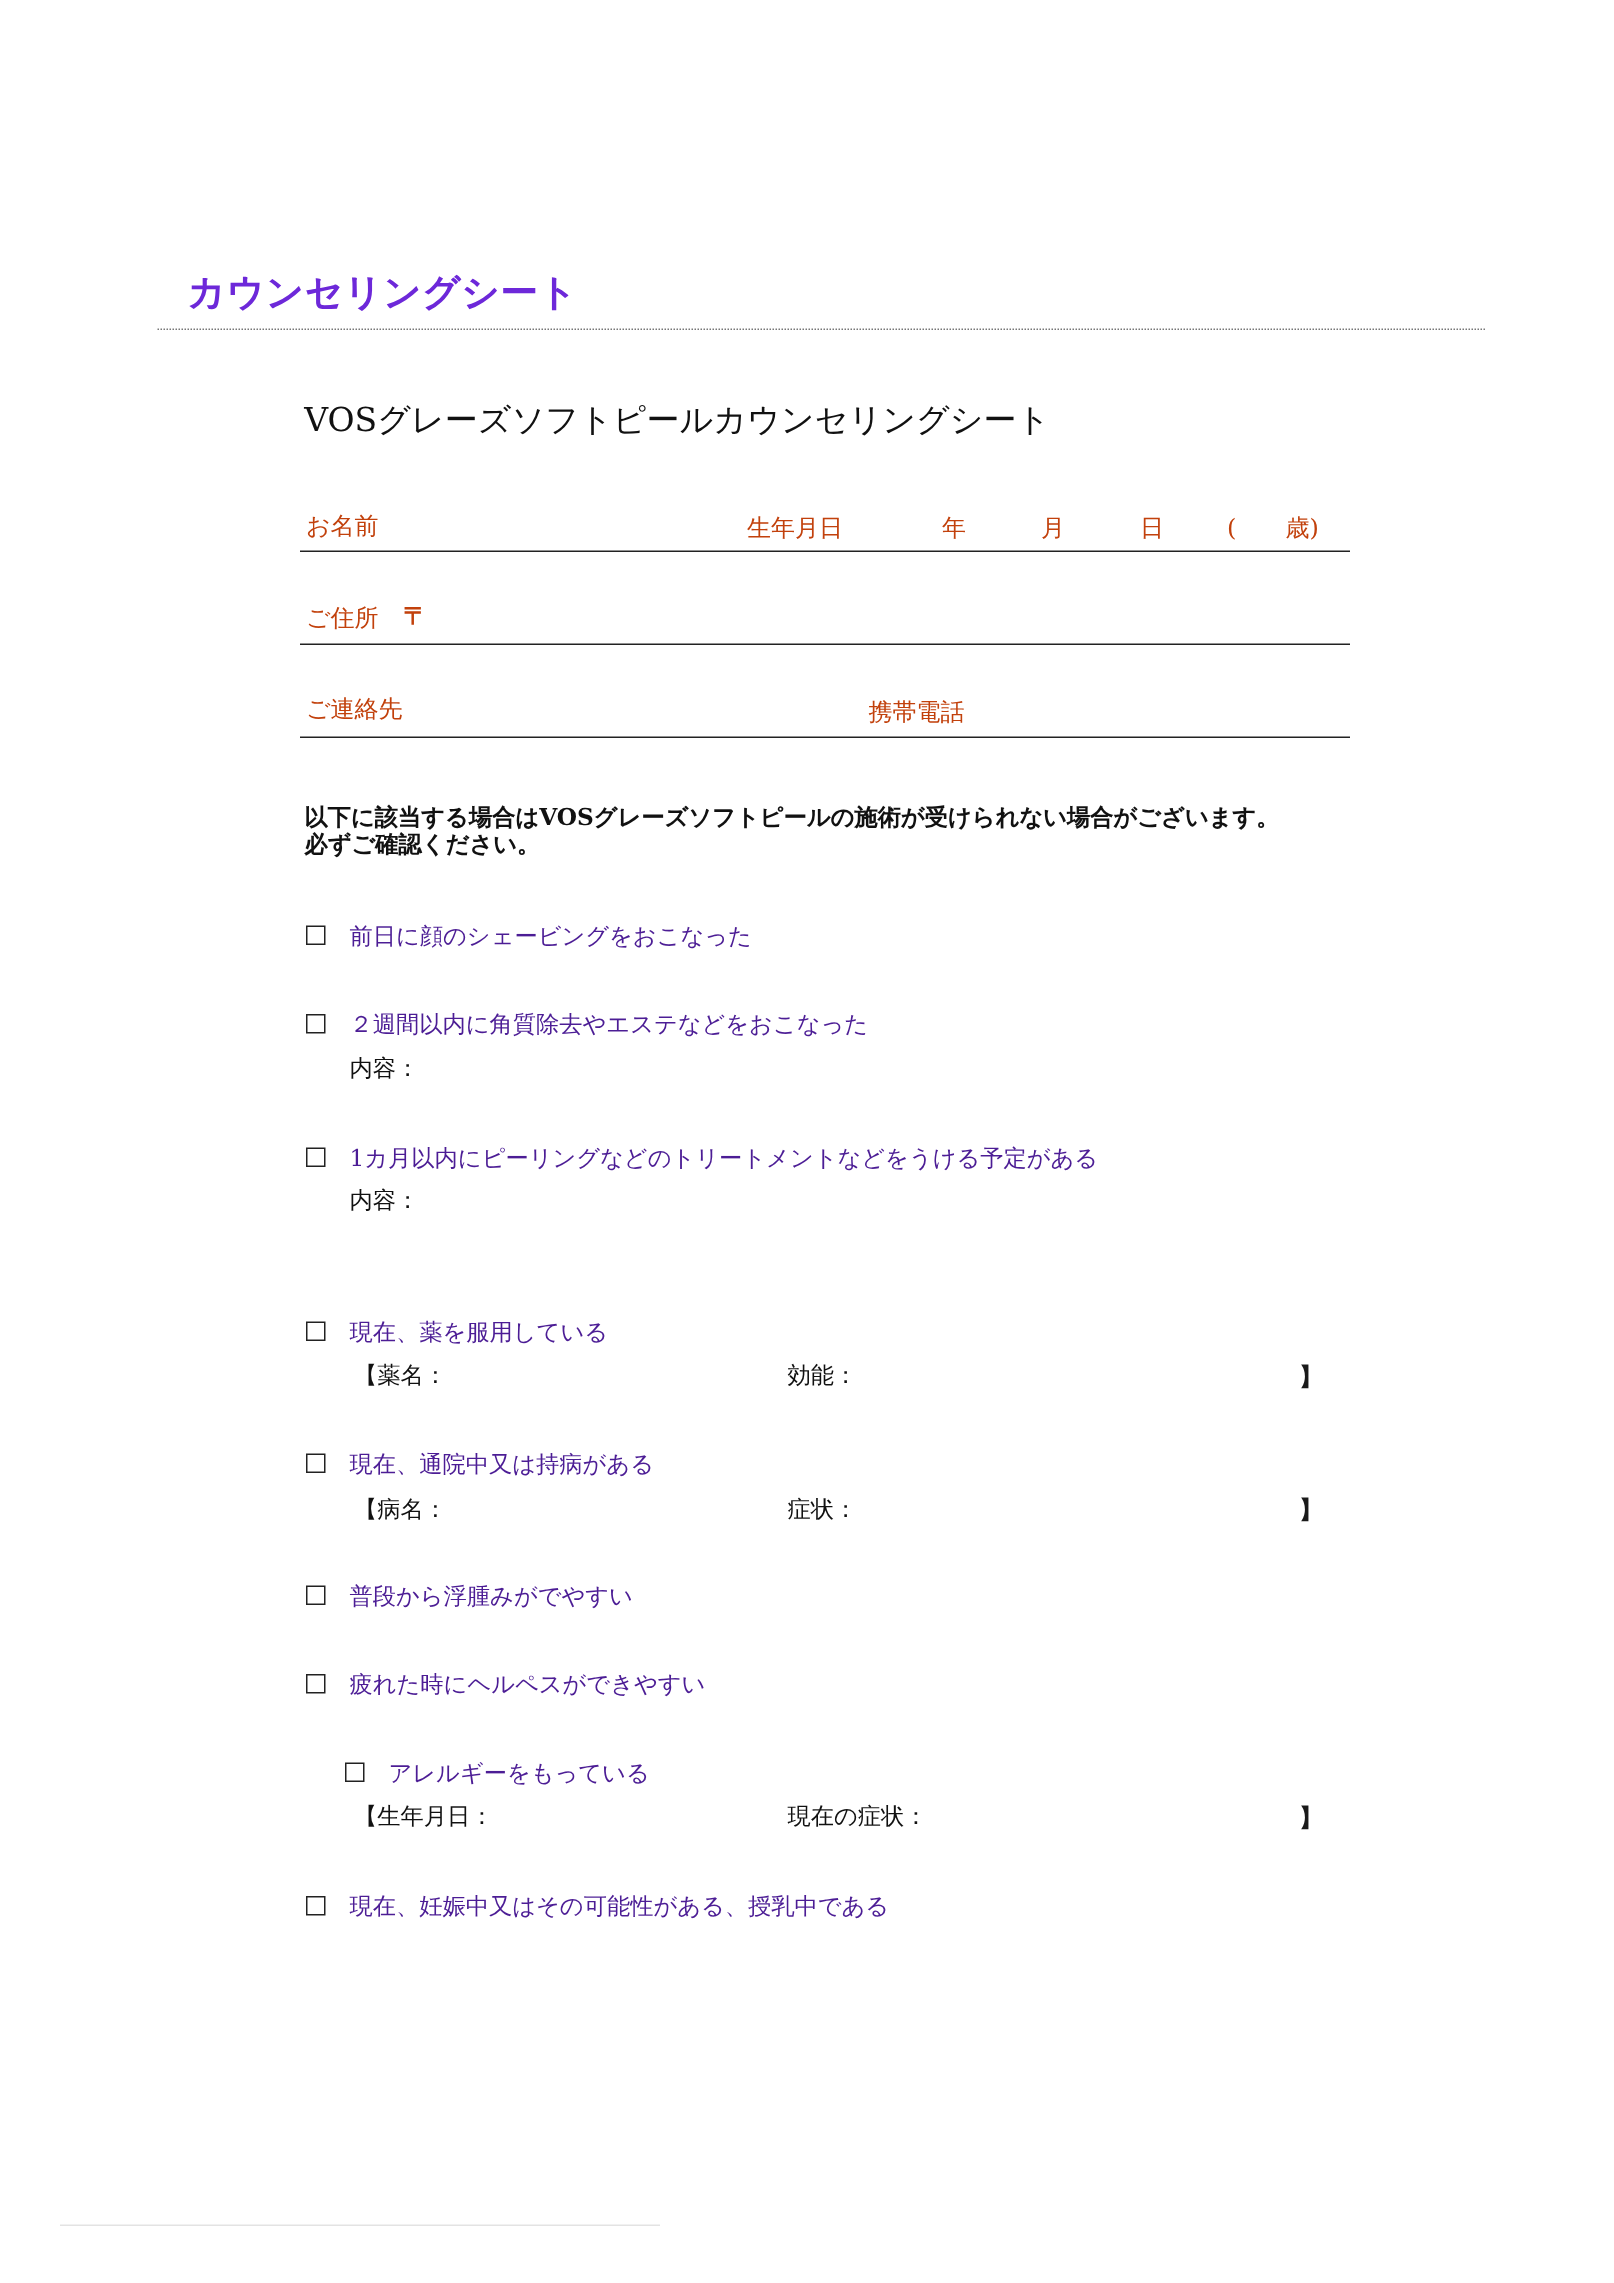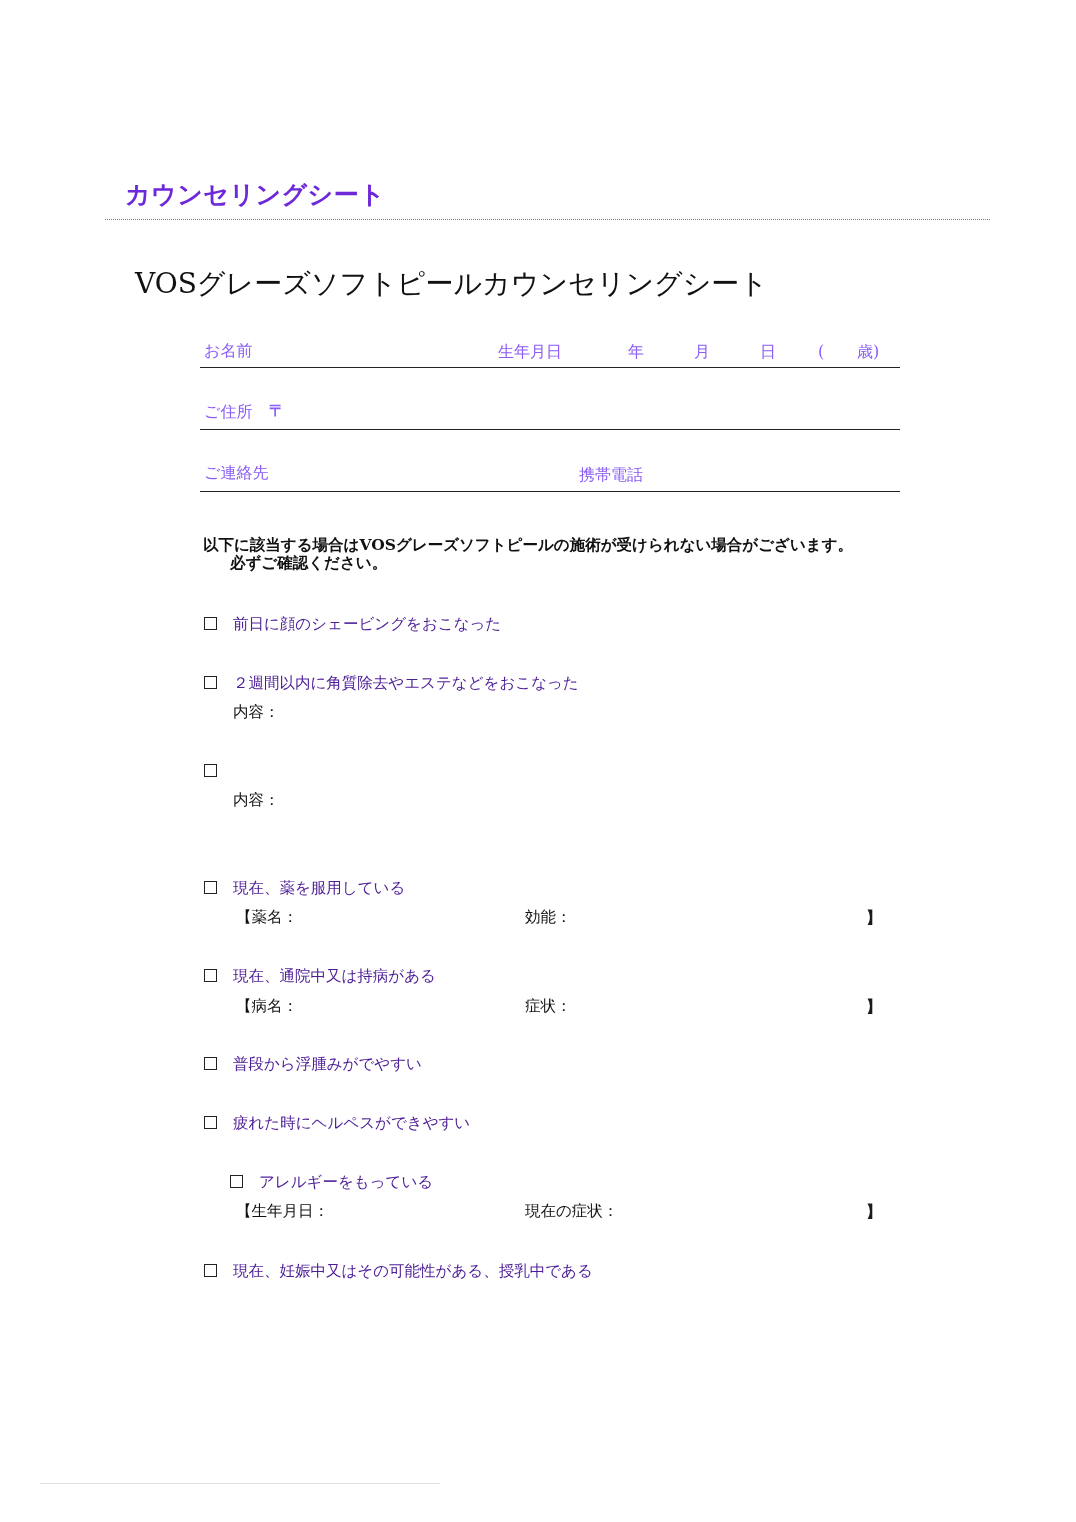--- a/index.html
+++ b/index.html
@@ -2,22 +2,22 @@
 <html><head>
 <meta charset="utf-8">
 <style>
   html, body { margin:0; padding:0; background:#ffffff; }
   body { width:1076px; height:1522px; position:relative; overflow:hidden; color:#1a1a1a;
          font-family:"DejaVu Serif", "Liberation Serif", serif; }
   .abs { position:absolute; white-space:nowrap; }
   .header-title { left:125px; top:178px; font-family:"DejaVu Sans","Liberation Sans",sans-serif;
                   font-size:25px; font-weight:bold; letter-spacing:0.5px; color:#6d28d9; }
   .dotted-rule { left:105px; top:219px; width:885px; height:0; border-top:1.5px dotted #777; }
-  .doc-title { left:0; width:903px; text-align:center; top:265px; font-size:28px; color:#111; }
-  .field-label { font-size:16px; color:#8b5cf6; }
+  .doc-title { left:0; width:903px; text-align:center; top:265px; font-size:22px; color:#111; }
+  .field-label { font-size:16px; color:#c2410c; }
   .form-line { left:200px; width:700px; height:0; border-top:1.6px solid #222; }
   .notice { left:203px; font-size:15.5px; font-weight:bold; color:#111;text-align:center; }
   .check-row { left:204px; font-size:15.5px; color:#4c1d95; }
   .cb { display:inline-block; width:11px; height:11px; border:1.4px solid #222; margin-right:16px; vertical-align:-1px; }
   .sub-row { left:233px; font-size:15.5px; color:#111; }
   .bracket-close { left:866px; font-size:16px; font-weight:bold; }
   .footer-line { left:40px; top:1483px; width:400px; height:0; border-top:1px solid #e3e3e3; }
 </style>
 </head>
 <body>
@@ -38,33 +38,33 @@
 
 <div class="abs field-label" style="left:204px; top:402px;">ご住所</div>
 <div class="abs field-label" style="left:269px; top:401px; font-family:'DejaVu Sans',sans-serif; font-weight:bold;">〒</div>
 <div class="abs form-line" style="top:429px;"></div>
 
 <div class="abs field-label" style="left:204px; top:463px;">ご連絡先</div>
 <div class="abs field-label" style="left:579px; top:465px;">携帯電話</div>
 <div class="abs form-line" style="top:491px;"></div>
 
 <div class="abs notice" style="top:535px;">以下に該当する場合はVOSグレーズソフトピールの施術が受けられない場合がございます。</div>
-<div class="abs notice" style="top:553px;margin-left:27px;">必ずご確認ください。</div>
+<div class="abs notice" style="top:553px;">必ずご確認ください。</div>
 
 <div class="abs check-row" style="top:614px;">
   <span class="cb"></span><span>前日に顔のシェービングをおこなった</span>
 </div>
 
 <div class="abs check-row" style="top:673px;">
   <span class="cb"></span><span>２週間以内に角質除去やエステなどをおこなった</span>
 </div>
 <div class="abs sub-row" style="top:702px;">内容：</div>
 
 <div class="abs check-row" style="top:762px;">
-  <span class="cb"></span>
+  <span class="cb"></span><span>1カ月以内にピーリングなどのトリートメントなどをうける予定がある</span>
 </div>
 <div class="abs sub-row" style="top:790px;">内容：</div>
 
 <div class="abs check-row" style="top:878px;">
   <span class="cb"></span><span>現在、薬を服用している</span>
 </div>
 <div class="abs sub-row" style="top:907px; left:236px;">【薬名：</div>
 <div class="abs sub-row" style="top:907px; left:525px;">効能：</div>
 <div class="abs bracket-close" style="top:908px;">】</div>
 

